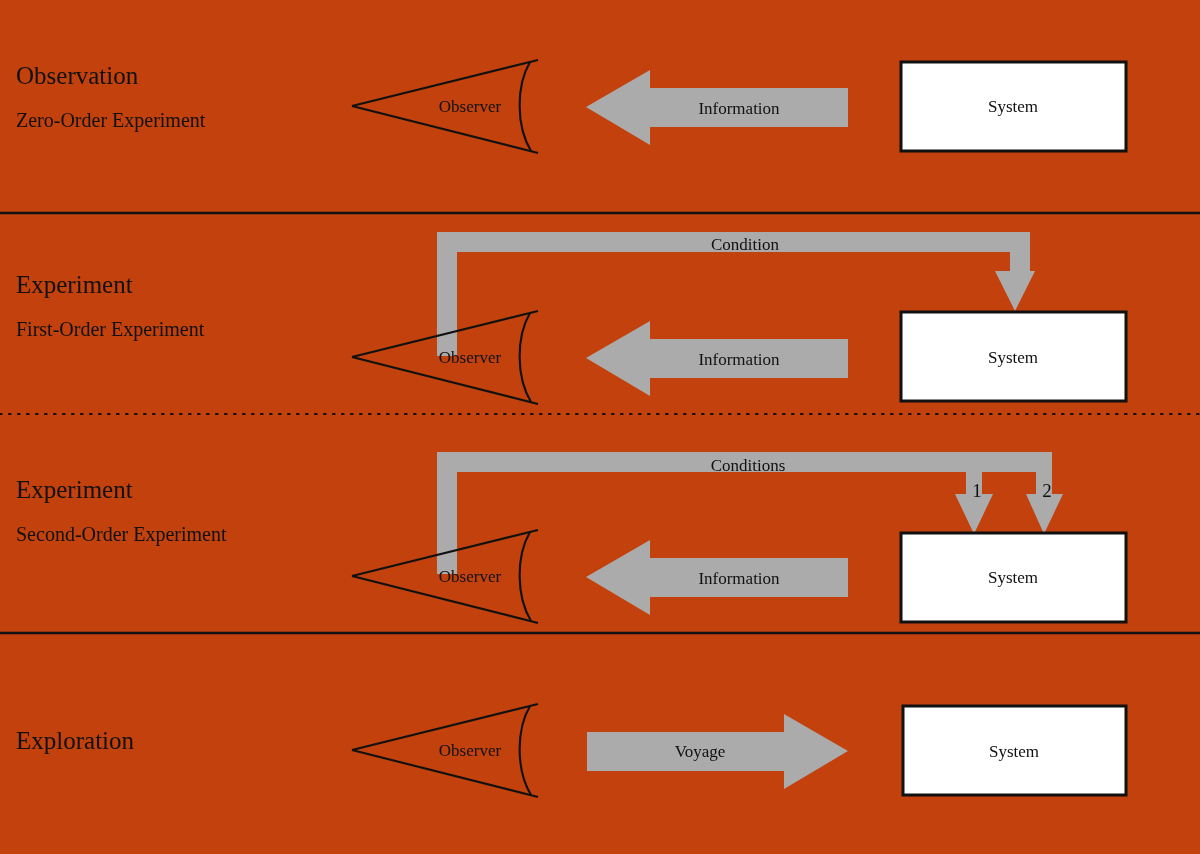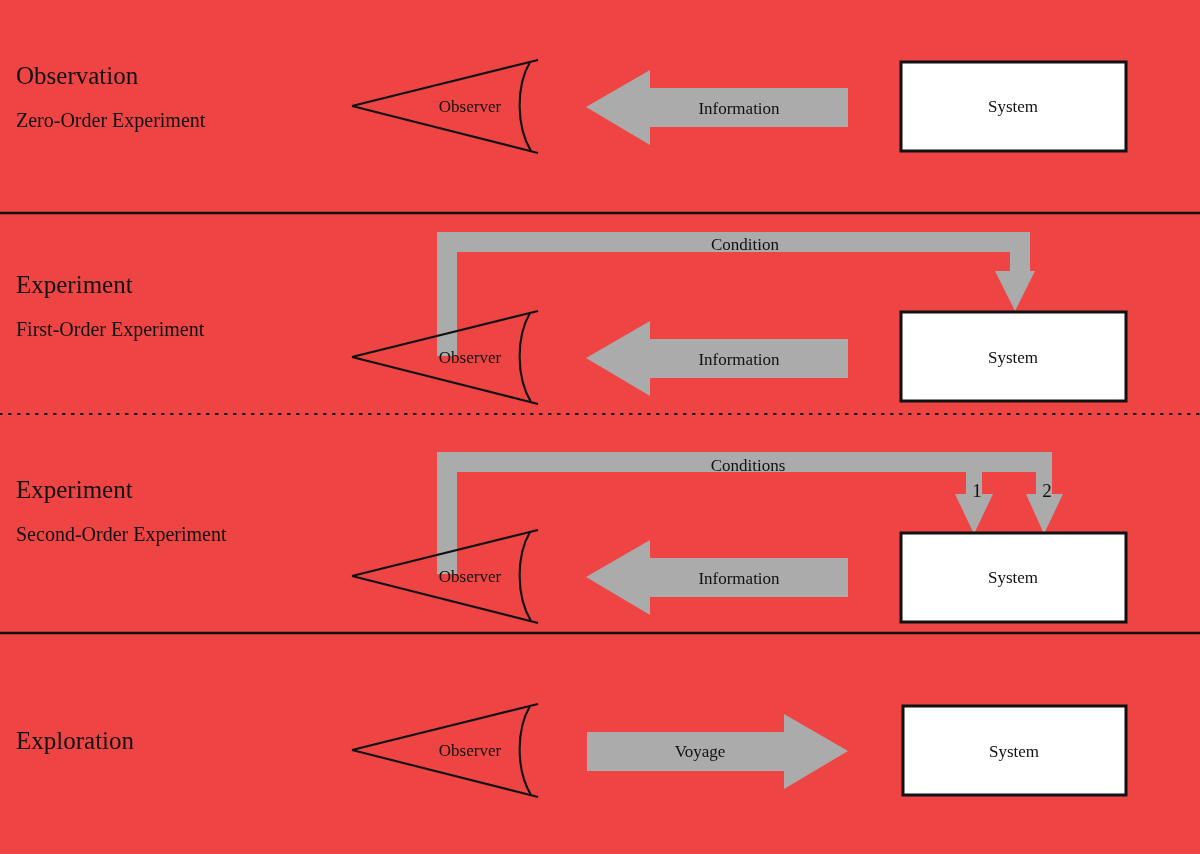--- a/index.html
+++ b/index.html
@@ -1,17 +1,17 @@
 <!DOCTYPE html>
 <html><head>
 <meta charset="utf-8">
 <style>
   html,body{margin:0;padding:0;background:#ffffff;}
   body{width:1200px;height:854px;font-family:"Liberation Serif","DejaVu Serif",serif;color:#111;}
-  #stage{position:relative;width:1200px;height:854px;overflow:hidden;background:#ef4444;}
+  #stage{position:relative;width:1200px;height:854px;overflow:hidden;background:#c2410c;}
   svg#fig{position:absolute;left:0;top:0;width:1200px;height:854px;}
   .lbl-main{font-family:"Liberation Serif","DejaVu Serif",serif;font-size:25px;fill:#111;}
   .lbl-sub{font-family:"Liberation Serif","DejaVu Serif",serif;font-size:20px;fill:#111;}
   .txt-mid{font-family:"Liberation Serif","DejaVu Serif",serif;font-size:17px;fill:#111;text-anchor:middle;}
   .txt-num{font-family:"Liberation Serif","DejaVu Serif",serif;font-size:19px;fill:#111;text-anchor:middle;}
   .cone{fill:none;stroke:#111;stroke-width:2.1;}
   .sysbox{fill:#ffffff;stroke:#111;stroke-width:3;}
   .rule-solid{stroke:#111;stroke-width:2.6;}
   .rule-dotted{stroke:#111;stroke-width:2.2;stroke-dasharray:1.6 7.4;stroke-linecap:round;}
 </style>

